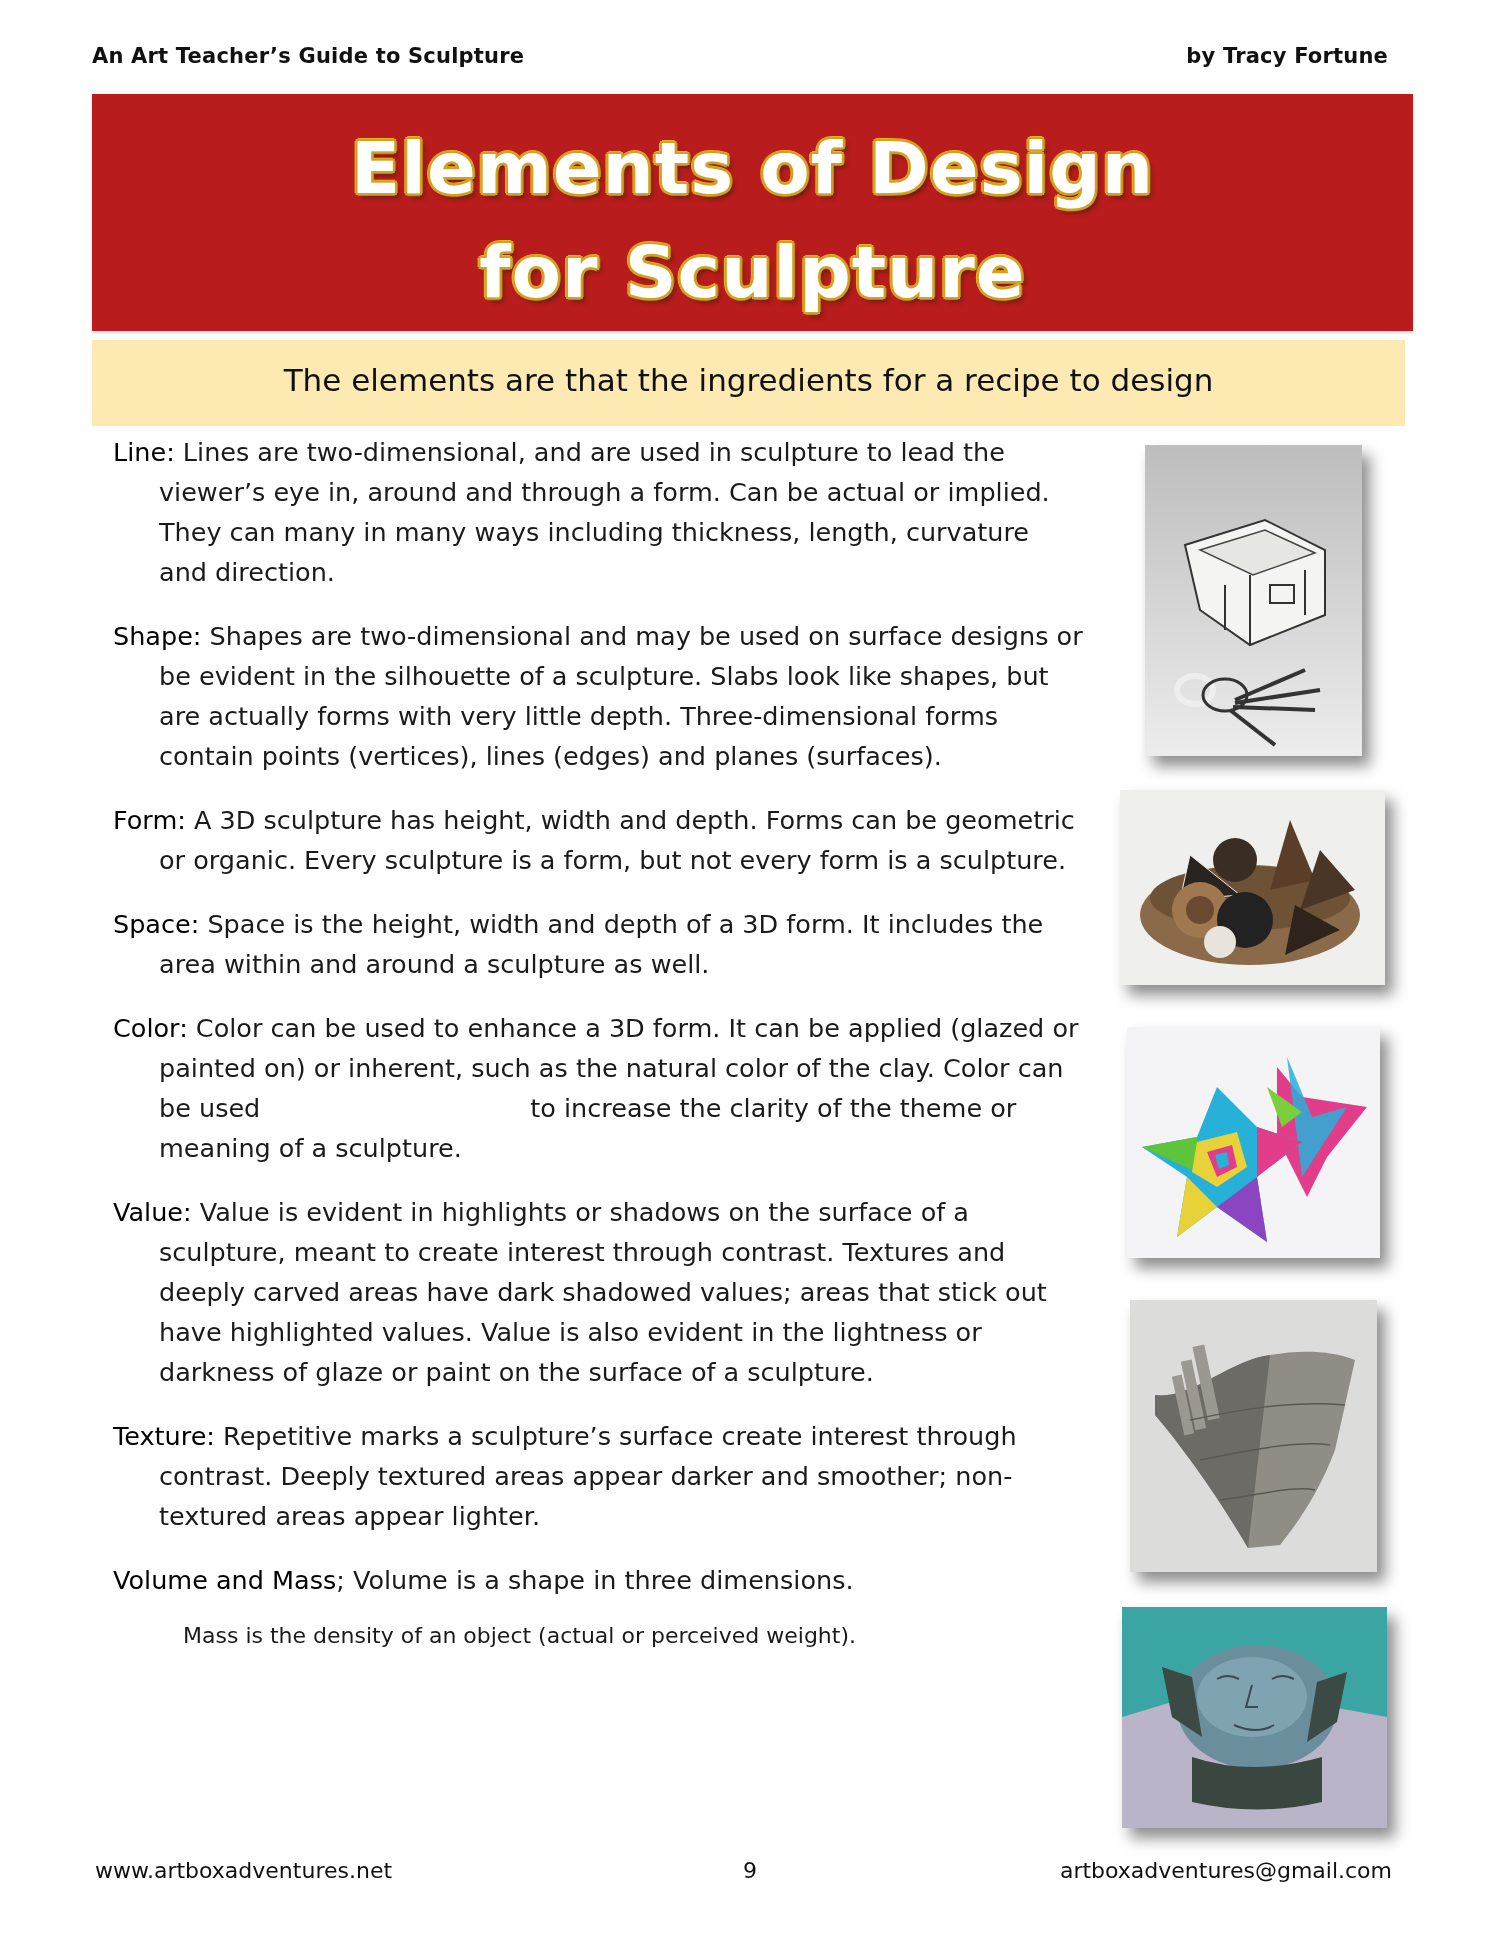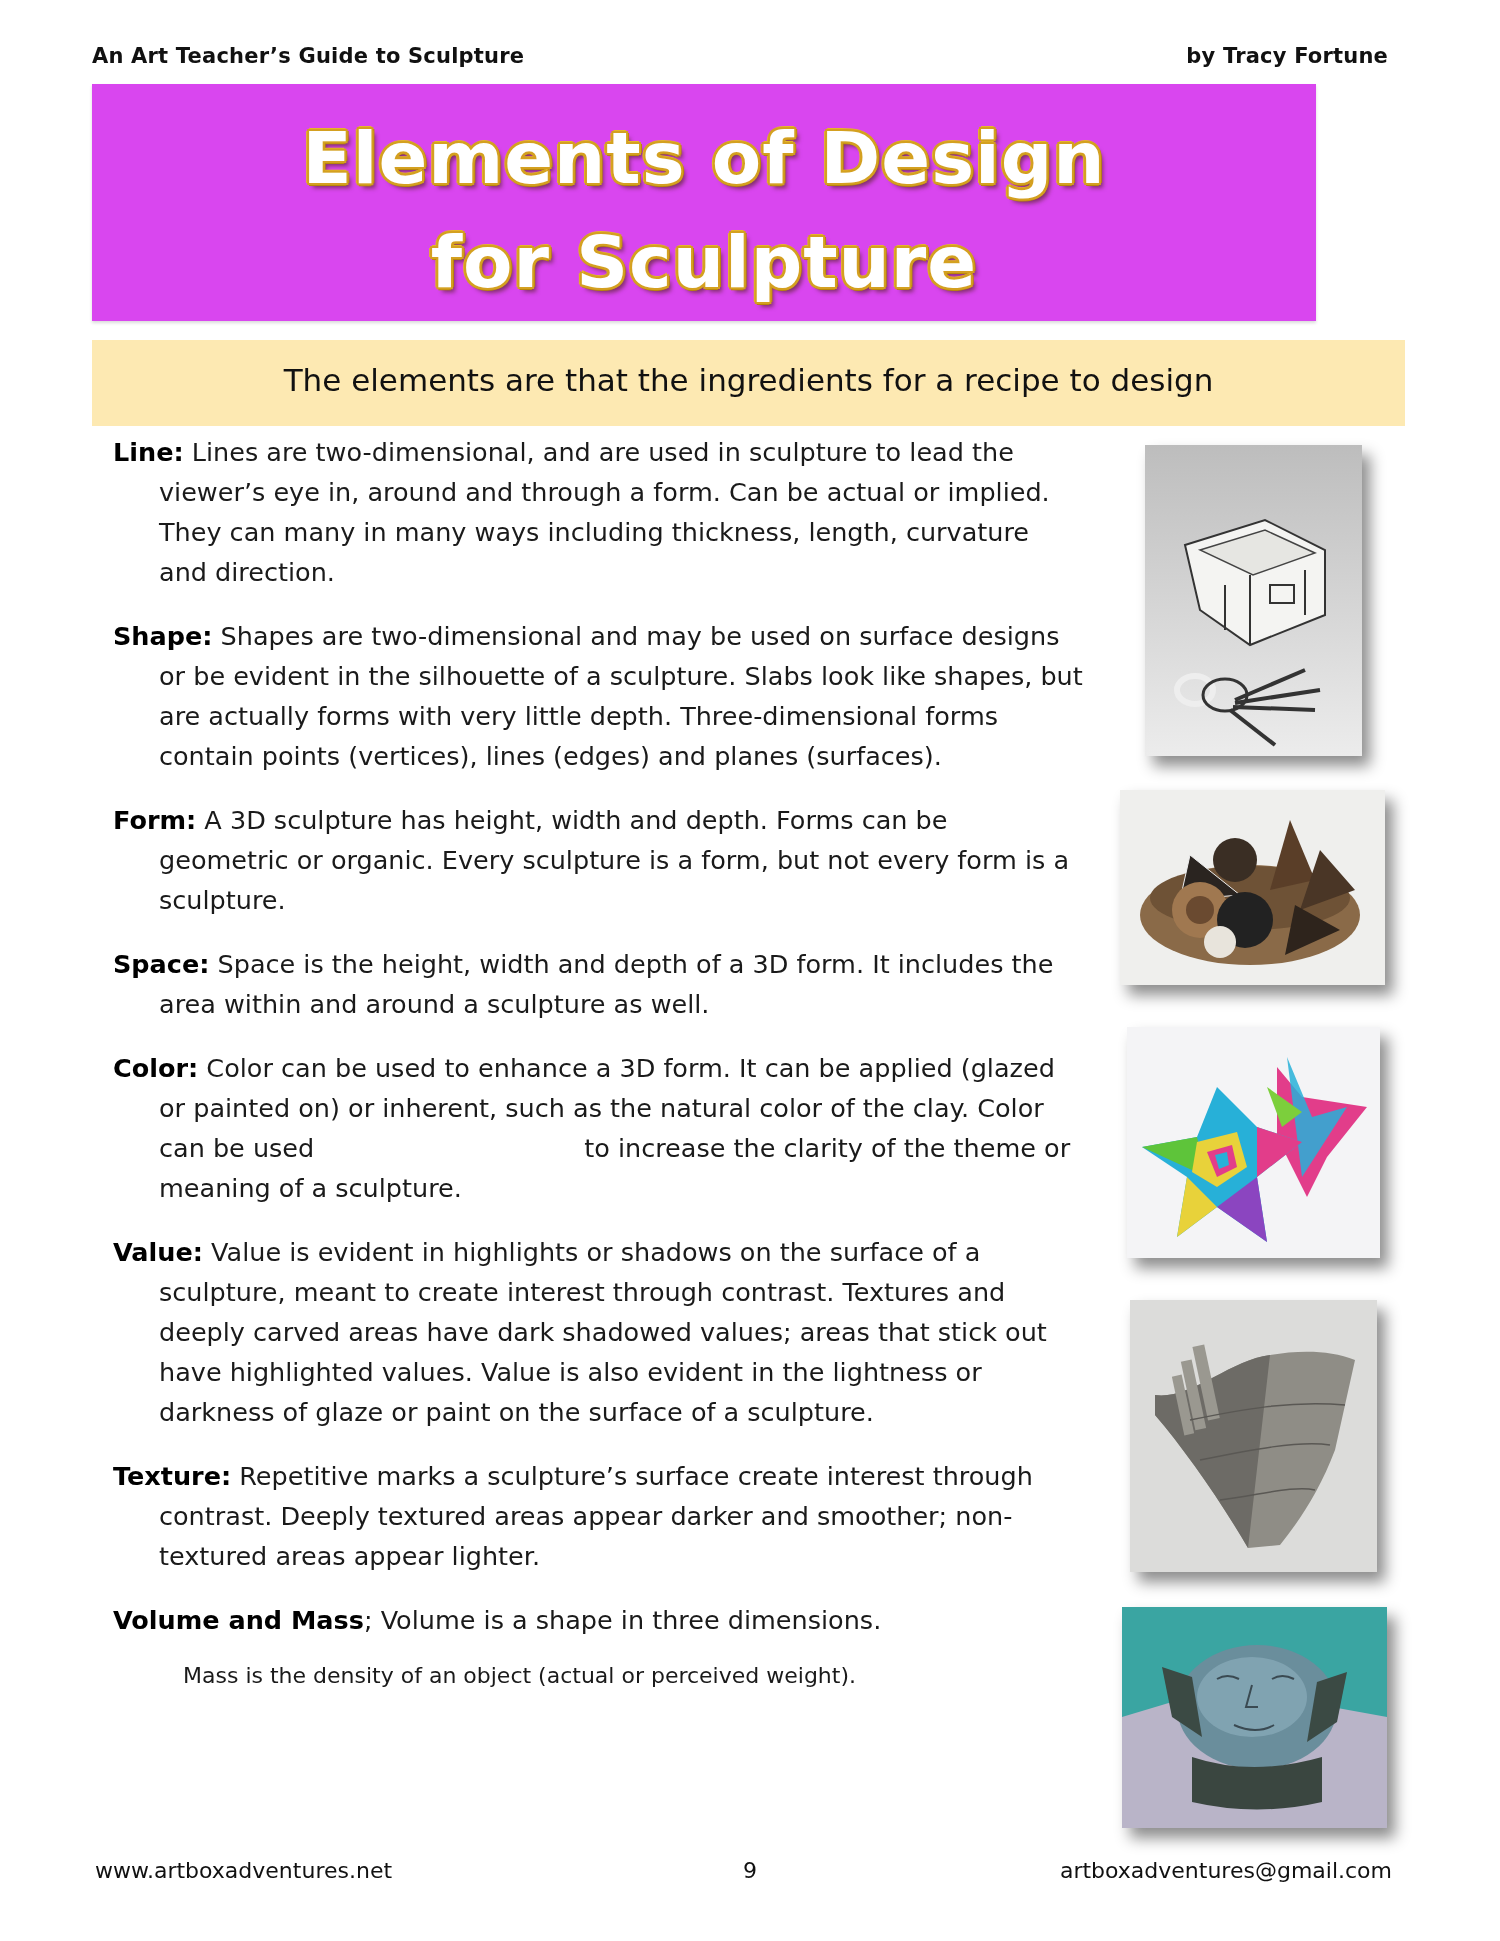--- a/index.html
+++ b/index.html
@@ -2,40 +2,40 @@
 <html><head>
   <meta charset="utf-8">
   <style>
     html, body { margin: 0; padding: 0; background: #ffffff; }
     body { width: 1500px; height: 1941px; position: relative; overflow: hidden;
            font-family: "DejaVu Sans", sans-serif; color: #111; }
     .hdr { position: absolute; top: 44px; font-size: 21px; letter-spacing: 0.2px; color: #111; font-weight: bold; }
     .hdr.left { left: 92px; }
     .hdr.right { right: 112px; margin-left: 40px; }
 
-    .banner { position: absolute; left: 92px; top: 84px; width: 1224px; height: 237px;
-              background: #d946ef; box-shadow: 0 2px 3px rgba(0,0,0,0.15); }
+    .banner { position: absolute; left: 92px; top: 94px; width: 1321px; height: 237px;
+              background: #b91c1c; box-shadow: 0 2px 3px rgba(0,0,0,0.15); }
     .banner-title { position: absolute; left: 0; right: 0; top: 22px; text-align: center;
                     font-family: "DejaVu Sans", sans-serif; font-weight: bold;
                     font-size: 72px; line-height: 104px; color: #ffffff; letter-spacing: 1px;
                     text-shadow:
                       -2px -2px 0 #d4a020, 2px -2px 0 #d4a020, -2px 2px 0 #d4a020, 2px 2px 0 #d4a020,
                       0 -3px 0 #e6b52a, 0 3px 0 #b8860b, -3px 0 0 #e6b52a, 3px 0 0 #b8860b,
                       4px 5px 4px rgba(60,30,0,0.55); }
     .banner-title span { display: block; }
 
     .subtitle-bar { position: absolute; left: 92px; top: 340px; width: 1313px; height: 86px;
                     background: #fde9b2; }
     .subtitle-text { position: absolute; left: 0; right: 0; top: 22px; text-align: center;
                      font-size: 31px; color: #111; }
 
     .content { position: absolute; left: 113px; top: 432px; width: 970px; }
     .entry { font-size: 25.5px; line-height: 40px; margin-bottom: 24px;
              padding-left: 46px; text-indent: -46px; color: #1a1a1a; }
-    .entry .term { font-weight: bold; color: #000; }
+    .entry .term { font-weight: normal; color: #000; }
     .entry .gap { display: inline-block; width: 270px; }
     .mass-line { font-size: 22px; line-height: 40px; padding-left: 70px; color: #1a1a1a;
                  margin-top: 8px; }
 
     .photo { position: absolute; overflow: hidden;
              box-shadow: 8px 10px 14px rgba(0,0,0,0.45); }
     .photo svg { display: block; width: 100%; height: 100%; }
 
     .footer { position: absolute; top: 1858px; font-size: 22px; color: #111; }
     .footer.left { left: 95px; }

